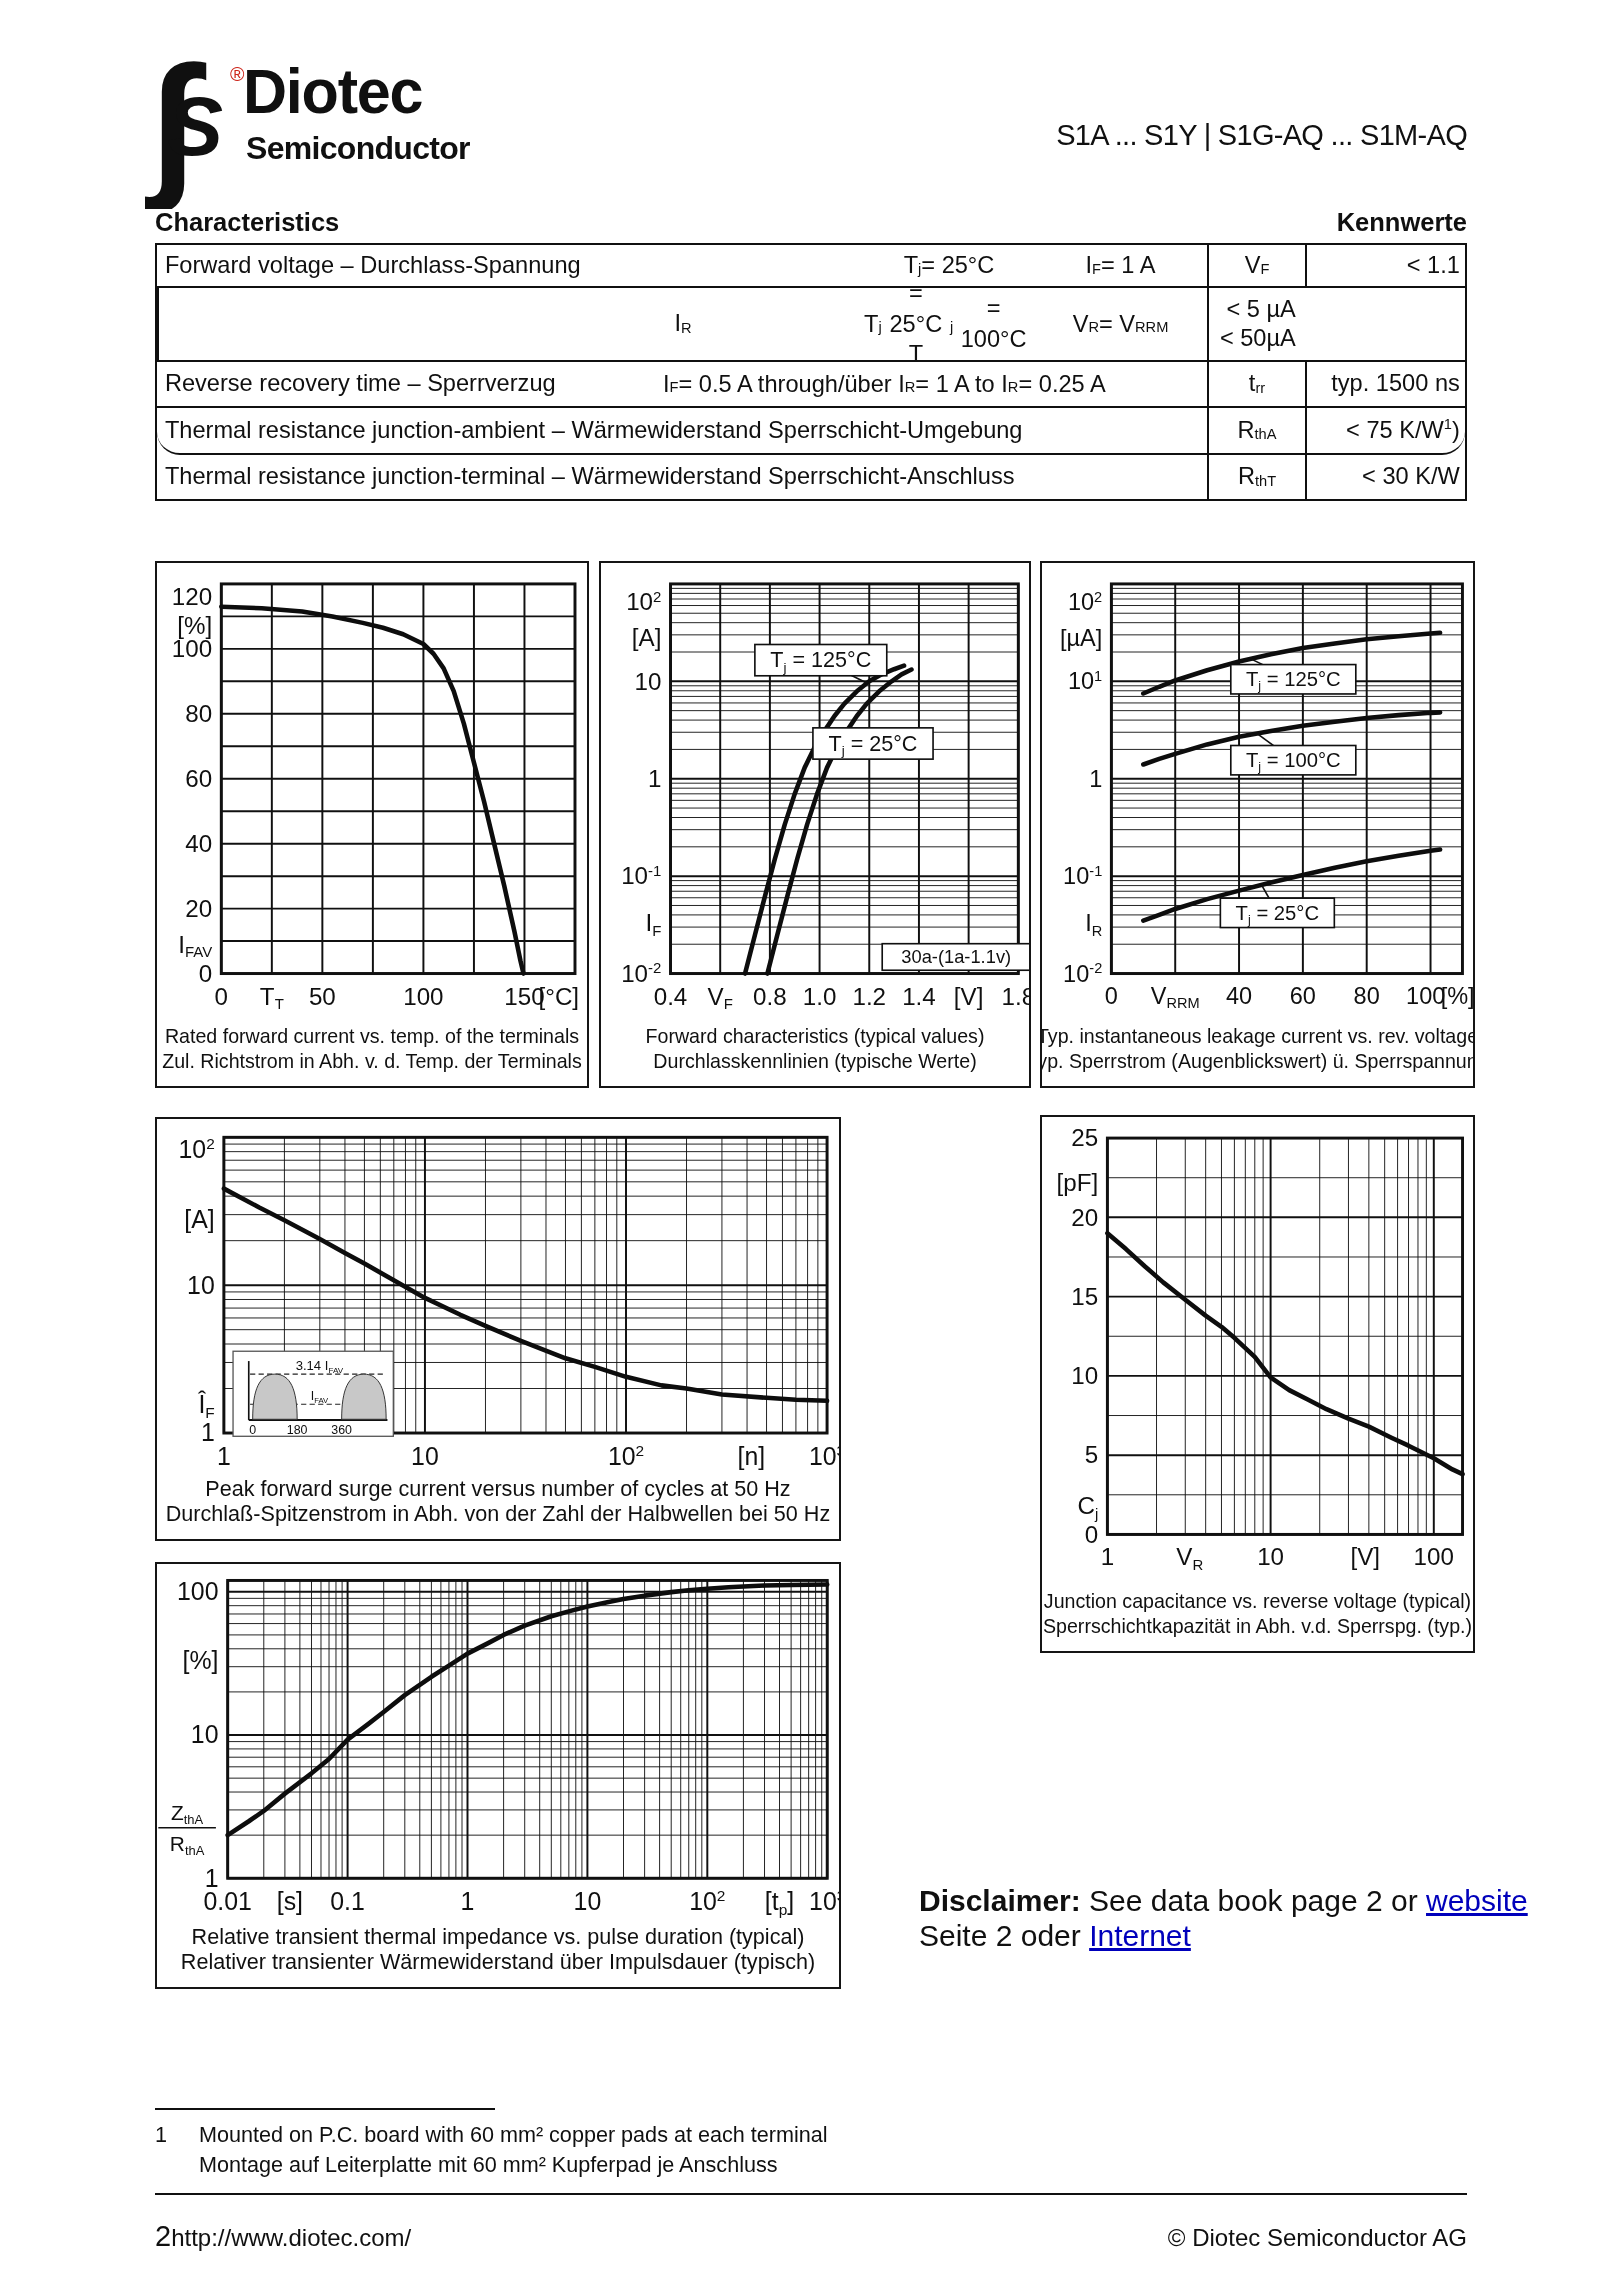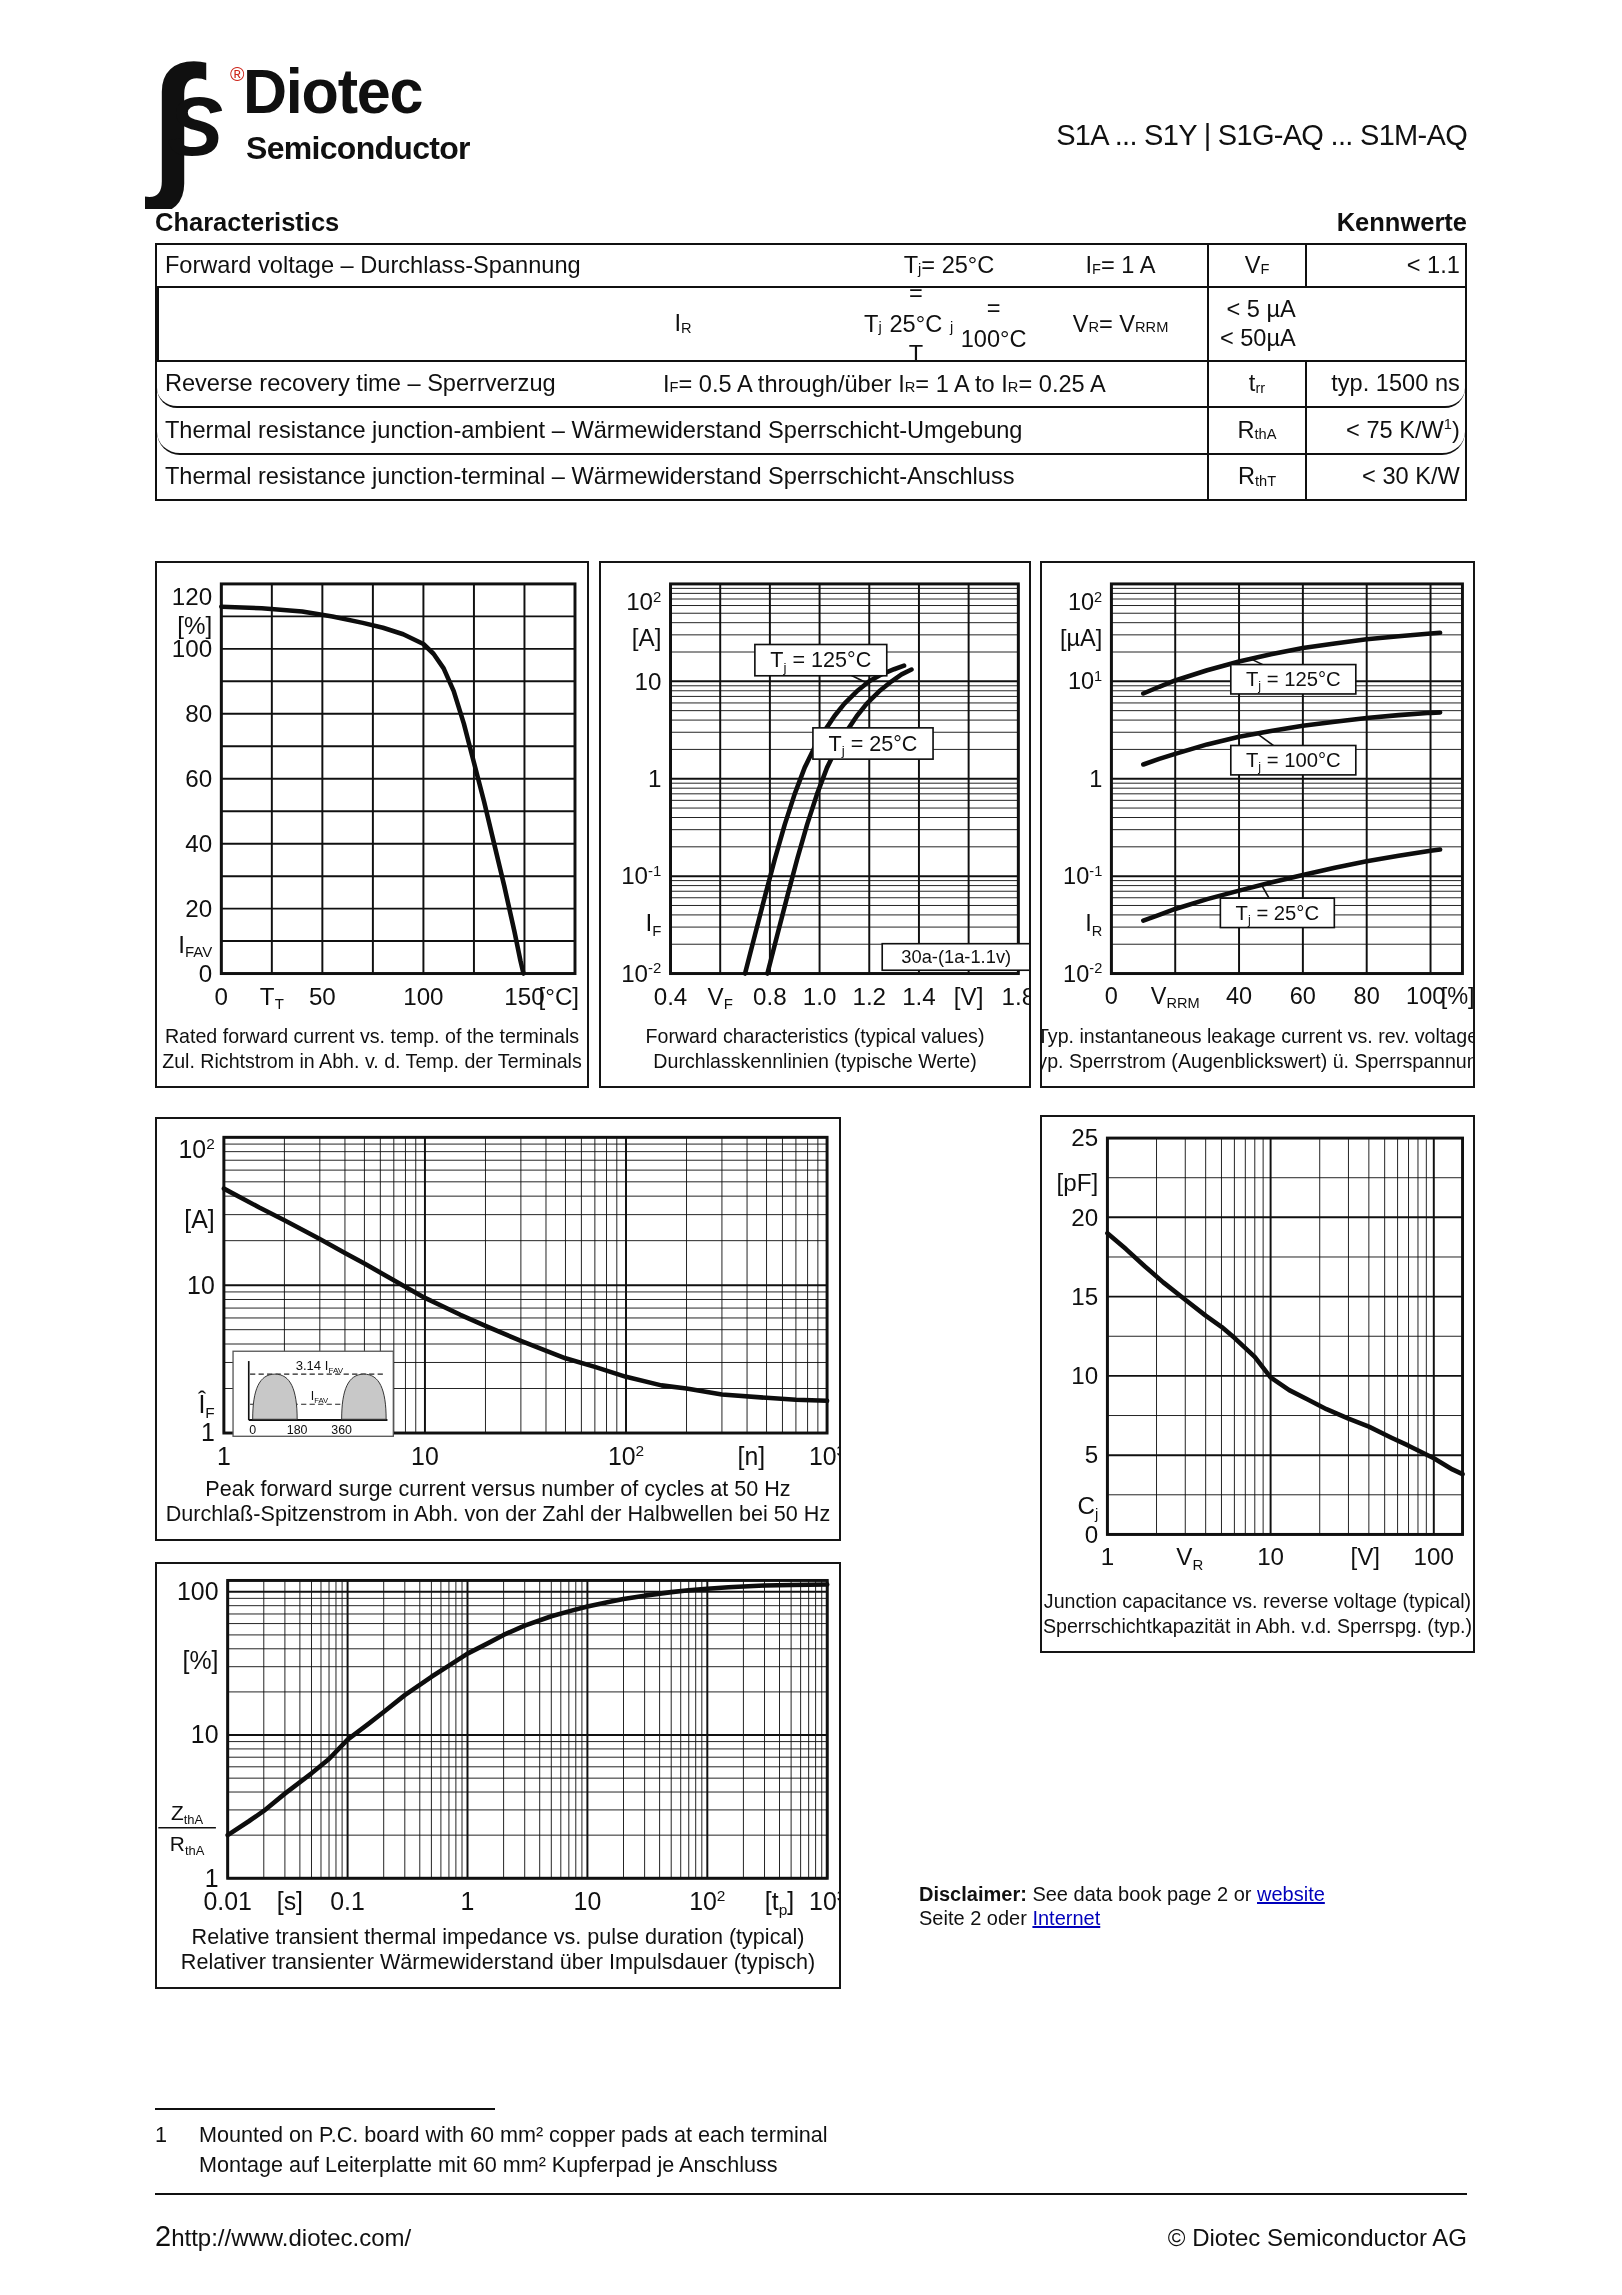--- a/index.html
+++ b/index.html
@@ -22,28 +22,28 @@
   .trow{position:relative;display:grid;grid-template-columns:1050px 98px 164px;box-sizing:border-box;border-bottom:2px solid #101010;font-size:23.6px;}
   .trow:last-child{border-bottom:none;}
   .trow .cell{display:flex;align-items:center;box-sizing:border-box;line-height:1.25;}
   .trow .param{padding-left:7.9px;}
   .trow .sym{border-left:2px solid #101010;justify-content:center;}
   .trow .val{border-left:2px solid #101010;justify-content:flex-end;padding-right:9.2px;text-align:right;}
   .cond-a,.cond-b,.cond-w{position:absolute;top:0;bottom:0;display:flex;align-items:center;justify-content:center;text-align:center;line-height:1.3;font-size:23.6px;}
   .cond-a{left:707px;width:170px;}
   .cond-b{left:880px;width:167px;}
   .cond-w{left:506px;justify-content:flex-start;}
-  .r1{height:43px;} .r2{height:74px;} .r3{height:46px;border-radius:20px;} .r4{height:47px;border-radius:23px;} .r5{height:44px;}
+  .r1{height:43px;} .r2{height:74px;} .r3{height:46px;} .r4{height:47px;border-radius:23px;} .r5{height:44px;}
 
   
   .chartbox{position:absolute;background:#fff;border:2px solid #151515;box-sizing:border-box;}
   svg text{font-family:"Liberation Sans",sans-serif;fill:#101010;}
 
   
-  #disclaimer{left:919px;top:1883px;font-size:20px;line-height:1.18;}
+  #disclaimer{left:919px;top:1883px;font-size:30px;line-height:1.18;}
   #disclaimer b{font-weight:bold;}
   .doclink{color:#0000bb;text-decoration:underline;cursor:pointer;}
 
   
   #fn-rule{left:155px;top:2108px;width:340px;height:2px;background:#101010;}
   #footnote{left:155px;top:2120px;font-size:21.6px;line-height:1.38;}
   #footnote .fn-grid{display:grid;grid-template-columns:44px auto;}
   #footer-rule{left:155px;top:2193px;width:1312px;height:2px;background:#101010;}
   #footer{left:155px;top:2203px;width:1312px;display:flex;align-items:baseline;font-size:24px;}
   #footer .pg{font-size:29px;}

